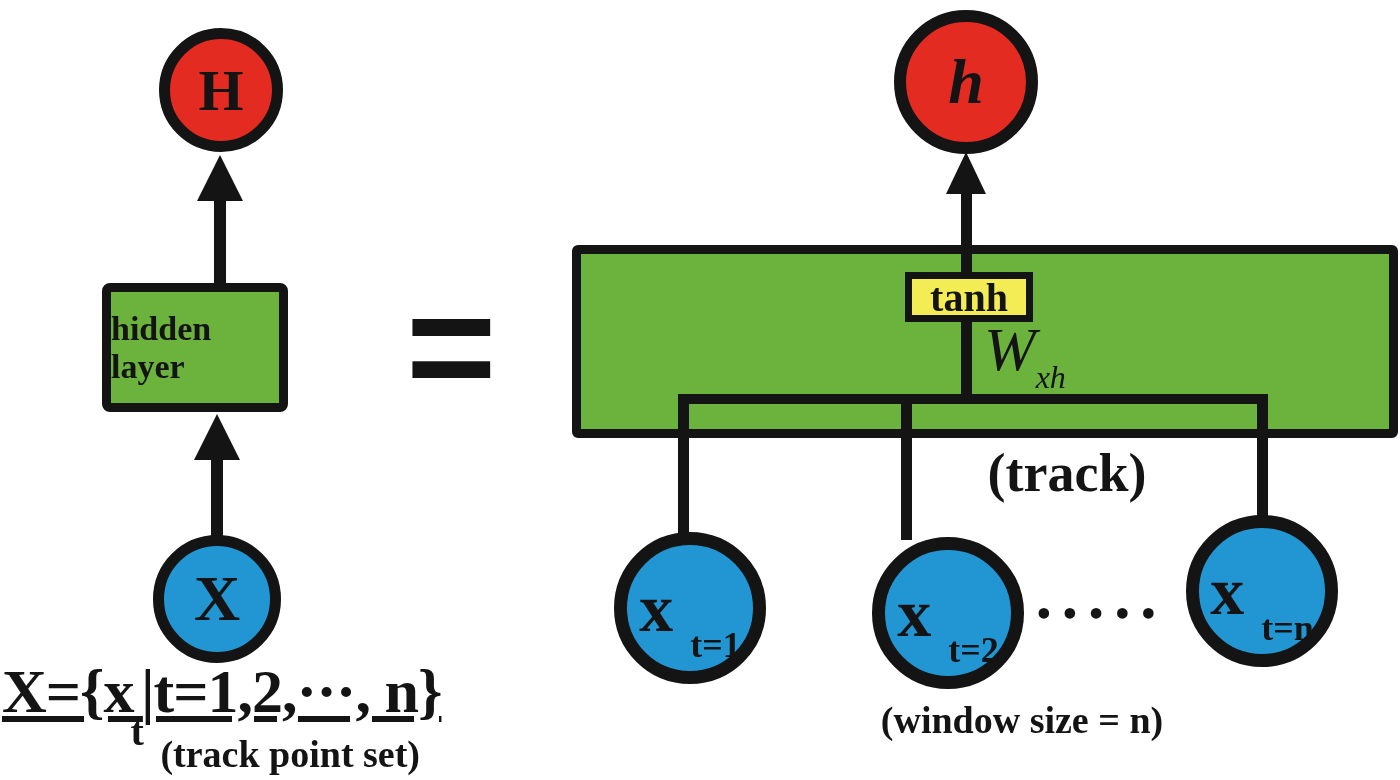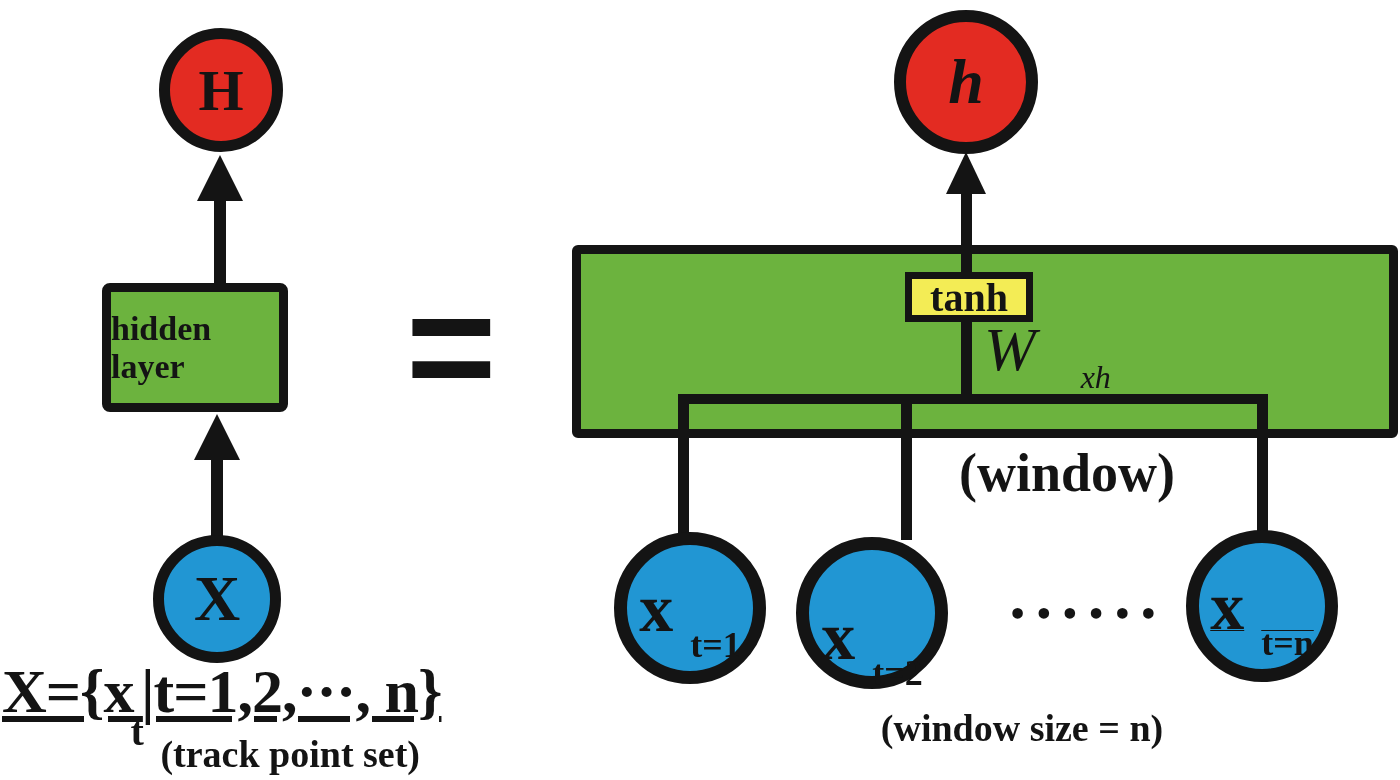--- a/index.html
+++ b/index.html
@@ -50,36 +50,36 @@
   #arrowR-head{left:946px;top:152px;border-left-width:20px;border-right-width:20px;border-bottom-width:42px;}
   #arrowR-shaft{left:961px;top:190px;width:11px;height:90px;}
   #big-green-box{left:572px;top:245px;width:826px;height:193px;border-radius:6px;}
   #tanh-box{
     position:absolute;left:905px;top:272px;width:128px;height:50px;
     background:var(--box-yellow,#f3ec55);border:7px solid var(--line-black,#141414);
     box-sizing:border-box;display:flex;align-items:center;justify-content:center;z-index:4;
   }
   #tanh-box .lbl{font-size:40px;font-weight:bold;}
   #weight-label{left:984px;top:314px;font-size:62px;font-style:italic;font-weight:normal;z-index:2;}
-  #weight-label .wsub{font-size:32px;position:relative;top:18px;margin-left:45px;}
+  #weight-label .wsub{font-size:32px;position:relative;top:18px;}
   #mid-shaft{left:961px;top:320px;width:11px;height:82px;}
   #bracket-h{left:678px;top:394px;width:590px;height:10px;}
   #stub-1{left:678px;top:394px;width:11px;height:140px;}
   #stub-2{left:901px;top:394px;width:11px;height:146px;}
   #stub-3{left:1257px;top:394px;width:11px;height:138px;}
   #concat-label{left:947px;top:442px;width:240px;text-align:center;font-size:54px;}
   .xnode{width:152px;height:152px;border-width:13px;background:var(--node-blue,#2196d3);}
   .xnode .base{font-size:68px;font-weight:bold;}
   .xnode .nsub{font-size:36px;position:relative;top:22px;margin-left:17px;}
   #node-xt1{left:614px;top:532px;}
-  #node-xt2{left:796px;top:537px;align-items:flex-end;}
-  #node-xtn{left:1186px;top:530px;text-decoration:underline;}
+  #node-xt2{left:872px;top:537px;}
+  #node-xtn{left:1186px;top:515px;}
   #dots{left:1008px;top:590px;width:130px;text-align:center;font-size:30px;letter-spacing:7px;line-height:50px;
         font-family:"DejaVu Sans","Liberation Sans",sans-serif;}
-  #caption-right{left:852px;top:698px;width:340px;text-align:center;font-size:38px;margin-top:8px;}
+  #caption-right{left:852px;top:698px;width:340px;text-align:center;font-size:38px;}
 </style>
 </head>
 <body>
 
 <div id="stage">
 
   <div id="node-H" class="circle">
     <span class="lbl">H</span>
   </div>
 
@@ -121,21 +121,21 @@
 
   <div id="weight-label" class="blacklabel">
     <span>W</span><span class="wsub">xh</span>
   </div>
 
   <div id="bracket-h" class="shaft"></div>
   <div id="stub-1" class="shaft"></div>
   <div id="stub-2" class="shaft"></div>
   <div id="stub-3" class="shaft"></div>
 
-  <div id="concat-label" class="blacklabel">(window)</div>
+  <div id="concat-label" class="blacklabel">(track)</div>
 
   <div id="node-xt1" class="circle xnode">
     <span><span class="base">x</span><sub class="nsub">t=1</sub></span>
   </div>
   <div id="node-xt2" class="circle xnode">
     <span><span class="base">x</span><sub class="nsub">t=2</sub></span>
   </div>
 
   <div id="dots" class="blacklabel">••••••</div>
 

